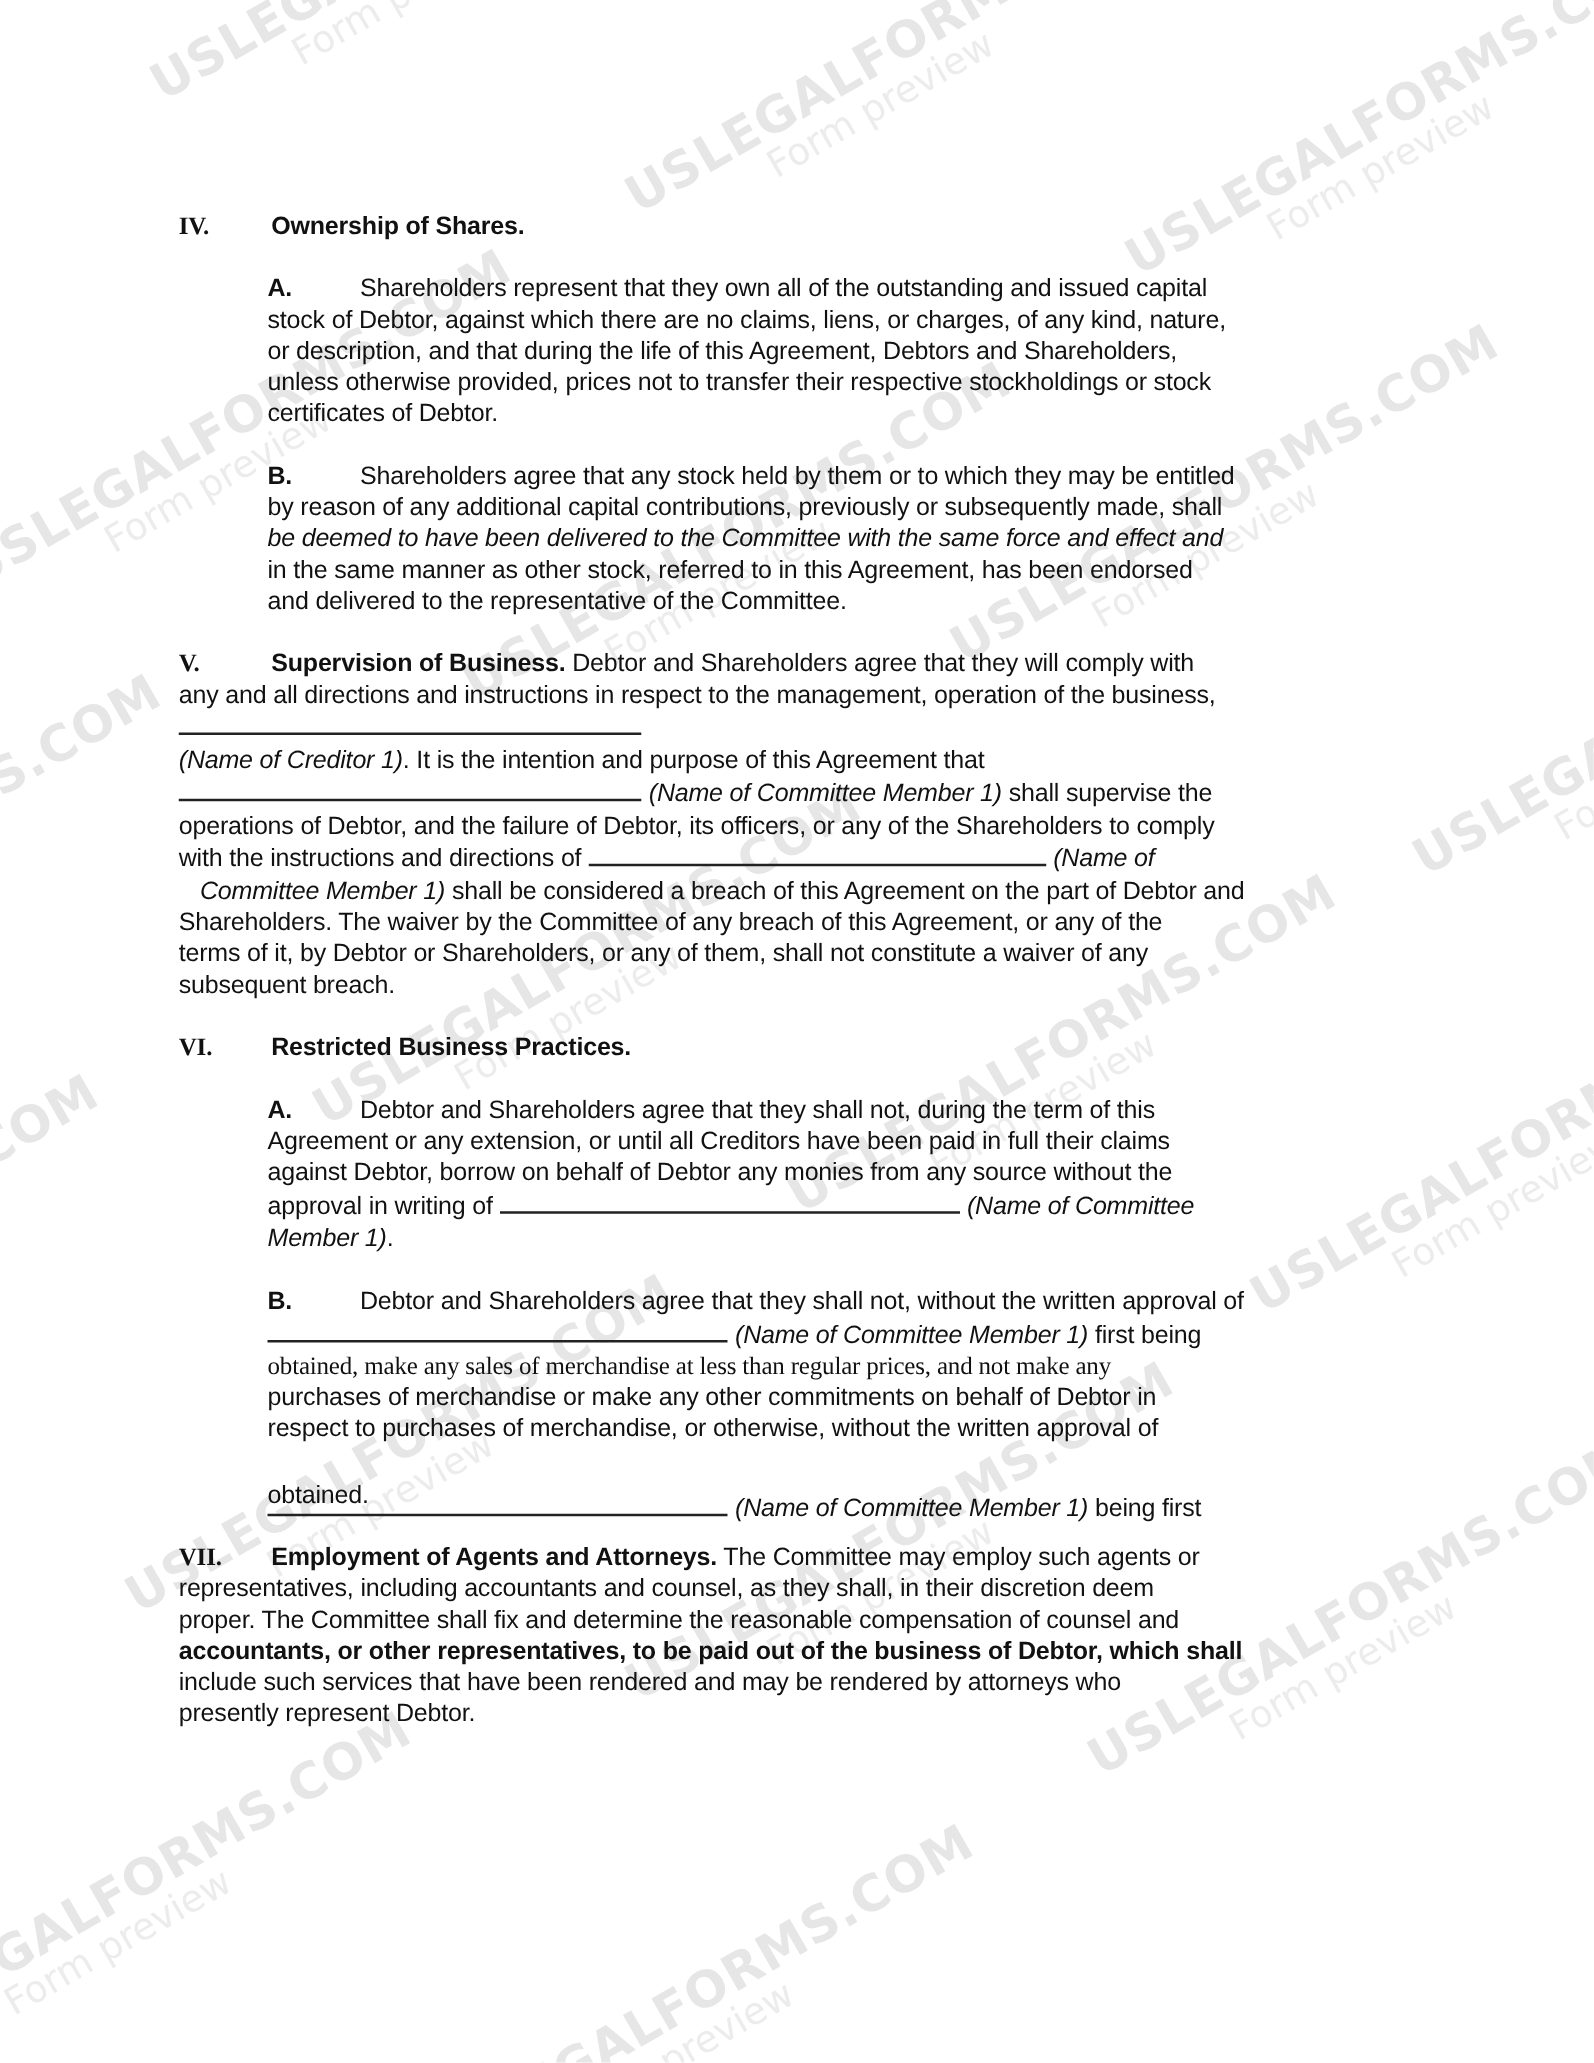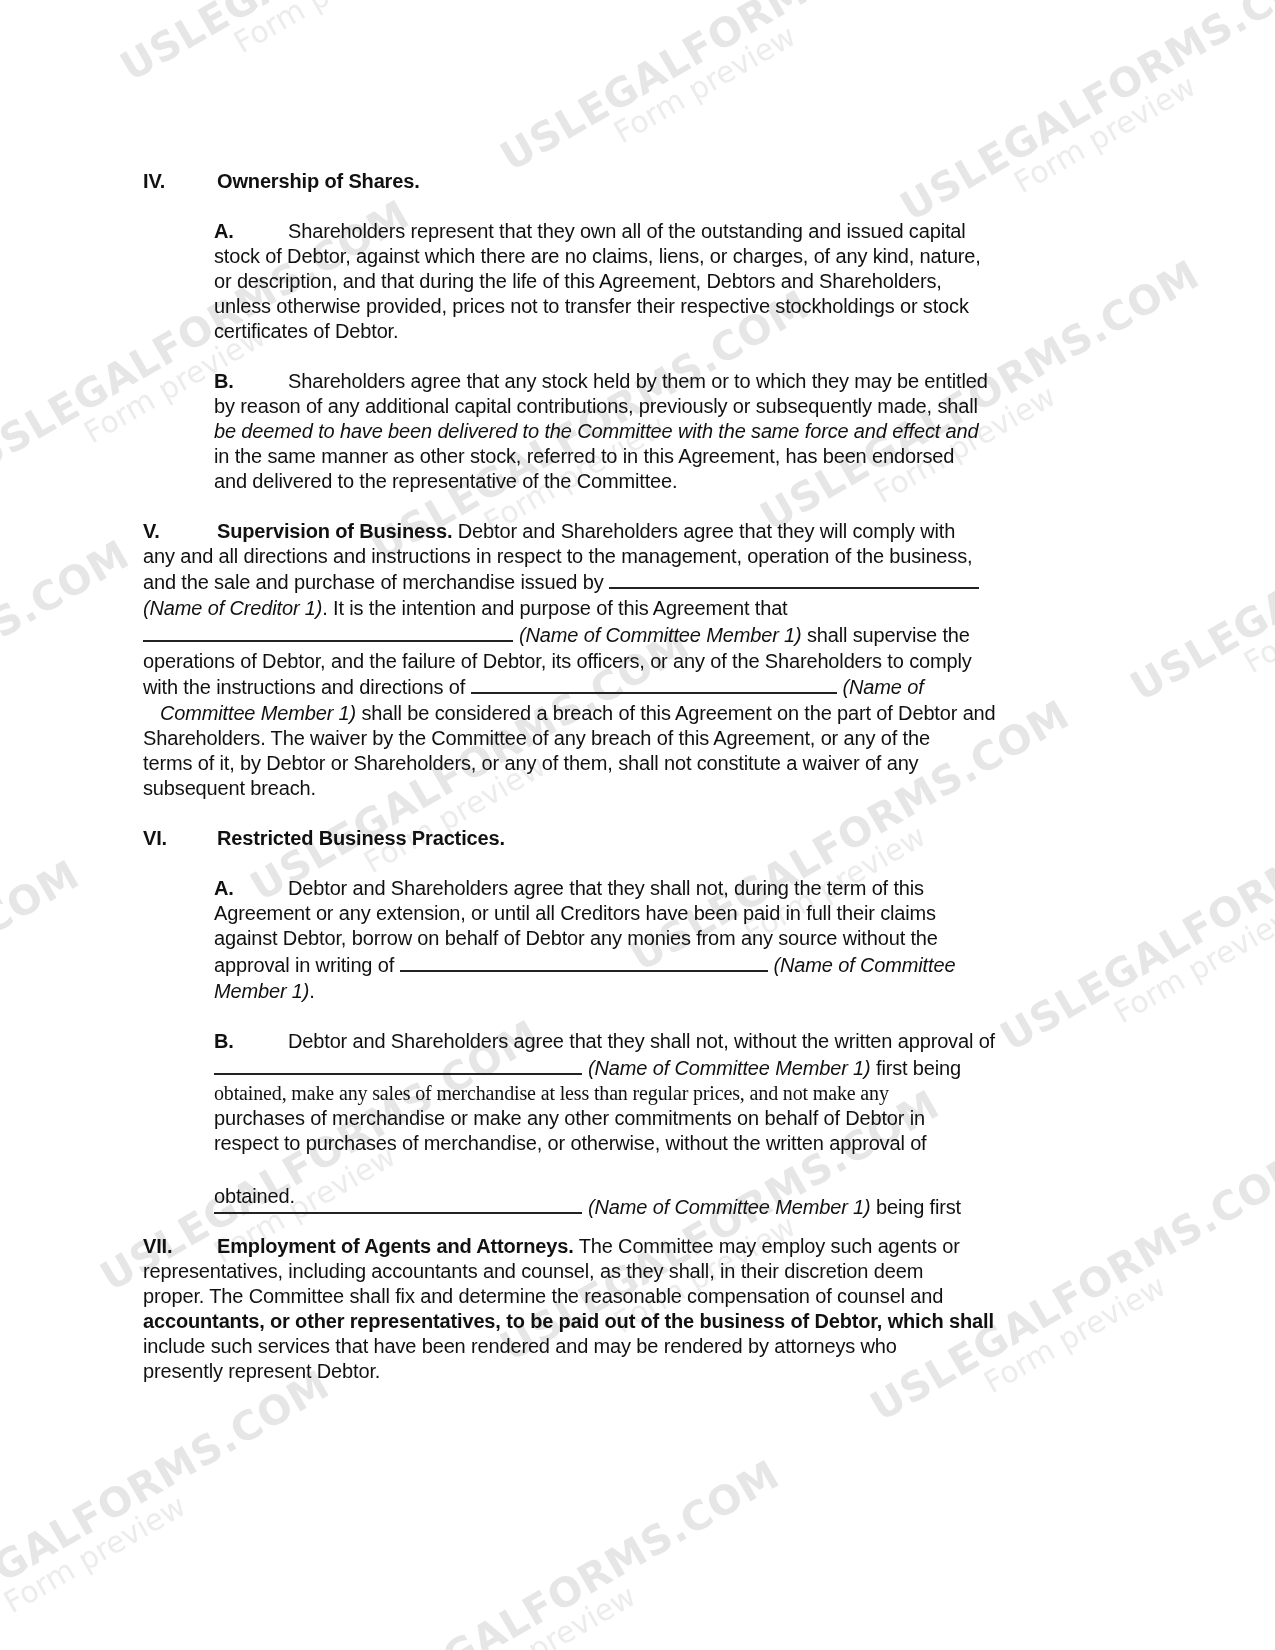--- a/index.html
+++ b/index.html
@@ -2,21 +2,21 @@
 <html><head>
 <meta charset="utf-8">
 <style>
   html, body { margin:0; padding:0; background:#ffffff; }
   body { width:1275px; height:1650px; position:relative; overflow:hidden;
          font-family:"Liberation Sans", sans-serif; color:#111; }
   .page { position:absolute; left:0; top:0; width:1275px; height:1650px; }
   .line { position:absolute; white-space:nowrap; font-size:20px; line-height:25px; letter-spacing:-0.15px; }
   .b { font-weight:bold; }
   .i { font-style:italic; }
-  .num { display:inline-block; width:74px; font-weight:bold; }
+  .num { display:inline-block; width:74px; font-weight:bold;font-family:Liberation Serif, serif; }
   .sub { display:inline-block; width:74px; font-weight:bold; }
   .blank { display:inline-block; border-bottom:2.5px solid #222; height:16px; vertical-align:baseline; margin-right:6px; }
   .wm { position:absolute; transform:rotate(-30deg); transform-origin:left bottom; color:#e6e6e6; pointer-events:none; white-space:nowrap; z-index:0; }
   .wm .big { font-family:"DejaVu Sans", sans-serif; font-weight:bold; font-size:40px; letter-spacing:1px; display:block; }
   .wm .small { font-family:"DejaVu Sans", sans-serif; font-size:30px; display:block; margin-left:110px; margin-top:-6px; color:#ececec; }
   .content { position:absolute; left:0; top:0; z-index:1; }
 </style>
 </head>
 <body>
 
@@ -111,21 +111,21 @@
     <div class="line" style="left:214px; top:394px;">by reason of any additional capital contributions, previously or subsequently made, shall</div>
     <div class="line" style="left:214px; top:419px;font-style:italic;">be deemed to have been delivered to the Committee with the same force and effect and</div>
     <div class="line" style="left:214px; top:444px;">in the same manner as other stock, referred to in this Agreement, has been endorsed</div>
     <div class="line" style="left:214px; top:469px;">and delivered to the representative of the Committee.</div>
 
     <div class="line" style="left:143px; top:519px;">
       <span class="num">V.</span><span class="b">Supervision of Business.</span> <span>Debtor and Shareholders agree that they will comply with</span>
     </div>
     <div class="line" style="left:143px; top:544px;">any and all directions and instructions in respect to the management, operation of the business,</div>
     <div class="line" style="left:143px; top:570px;">
-      <span>and the sale and purchase of merchandise issued by</span> <span class="blank" style="width:370px;"></span>
+       <span class="blank" style="width:370px;"></span>
     </div>
     <div class="line" style="left:143px; top:596px;">
       <span class="i">(Name of Creditor 1)</span><span>. It is the intention and purpose of this Agreement that</span>
     </div>
     <div class="line" style="left:143px; top:623px;">
       <span class="blank" style="width:370px;"></span><span class="i">(Name of Committee Member 1)</span> <span>shall supervise the</span>
     </div>
     <div class="line" style="left:143px; top:649px;">operations of Debtor, and the failure of Debtor, its officers, or any of the Shareholders to comply</div>
     <div class="line" style="left:143px; top:675px;">
       <span>with the instructions and directions of</span> <span class="blank" style="width:366px;"></span><span class="i">(Name of</span>

